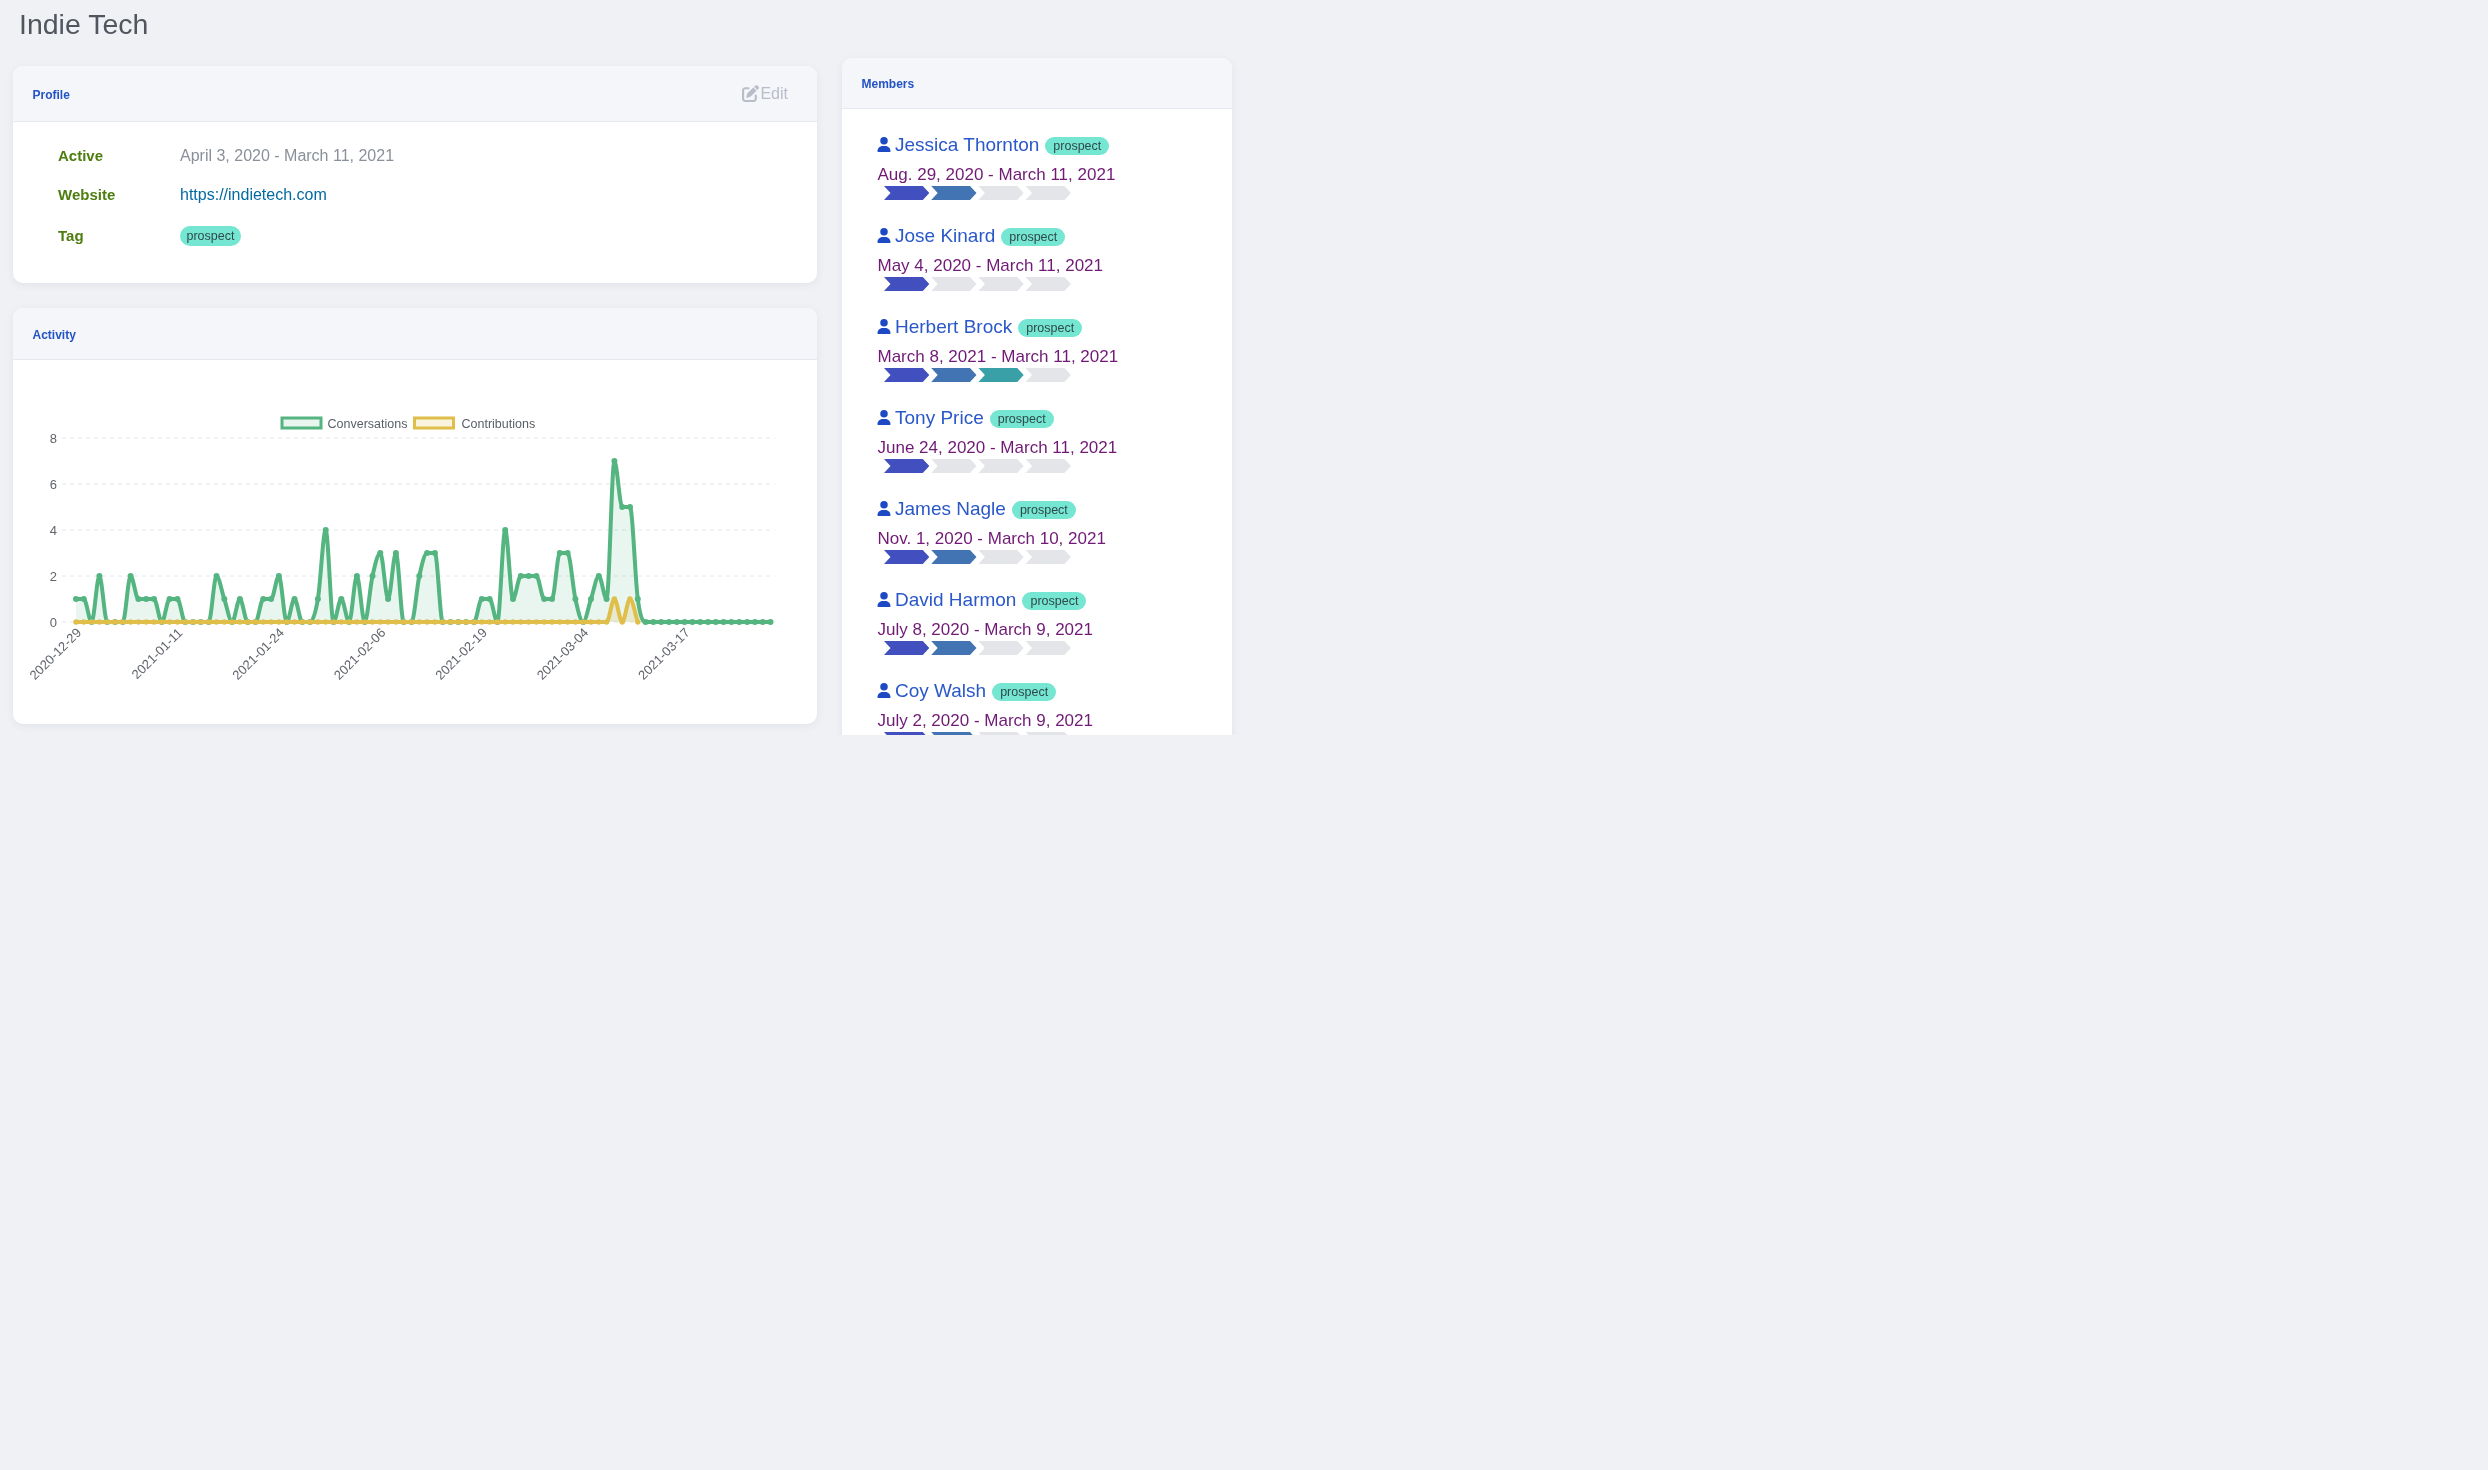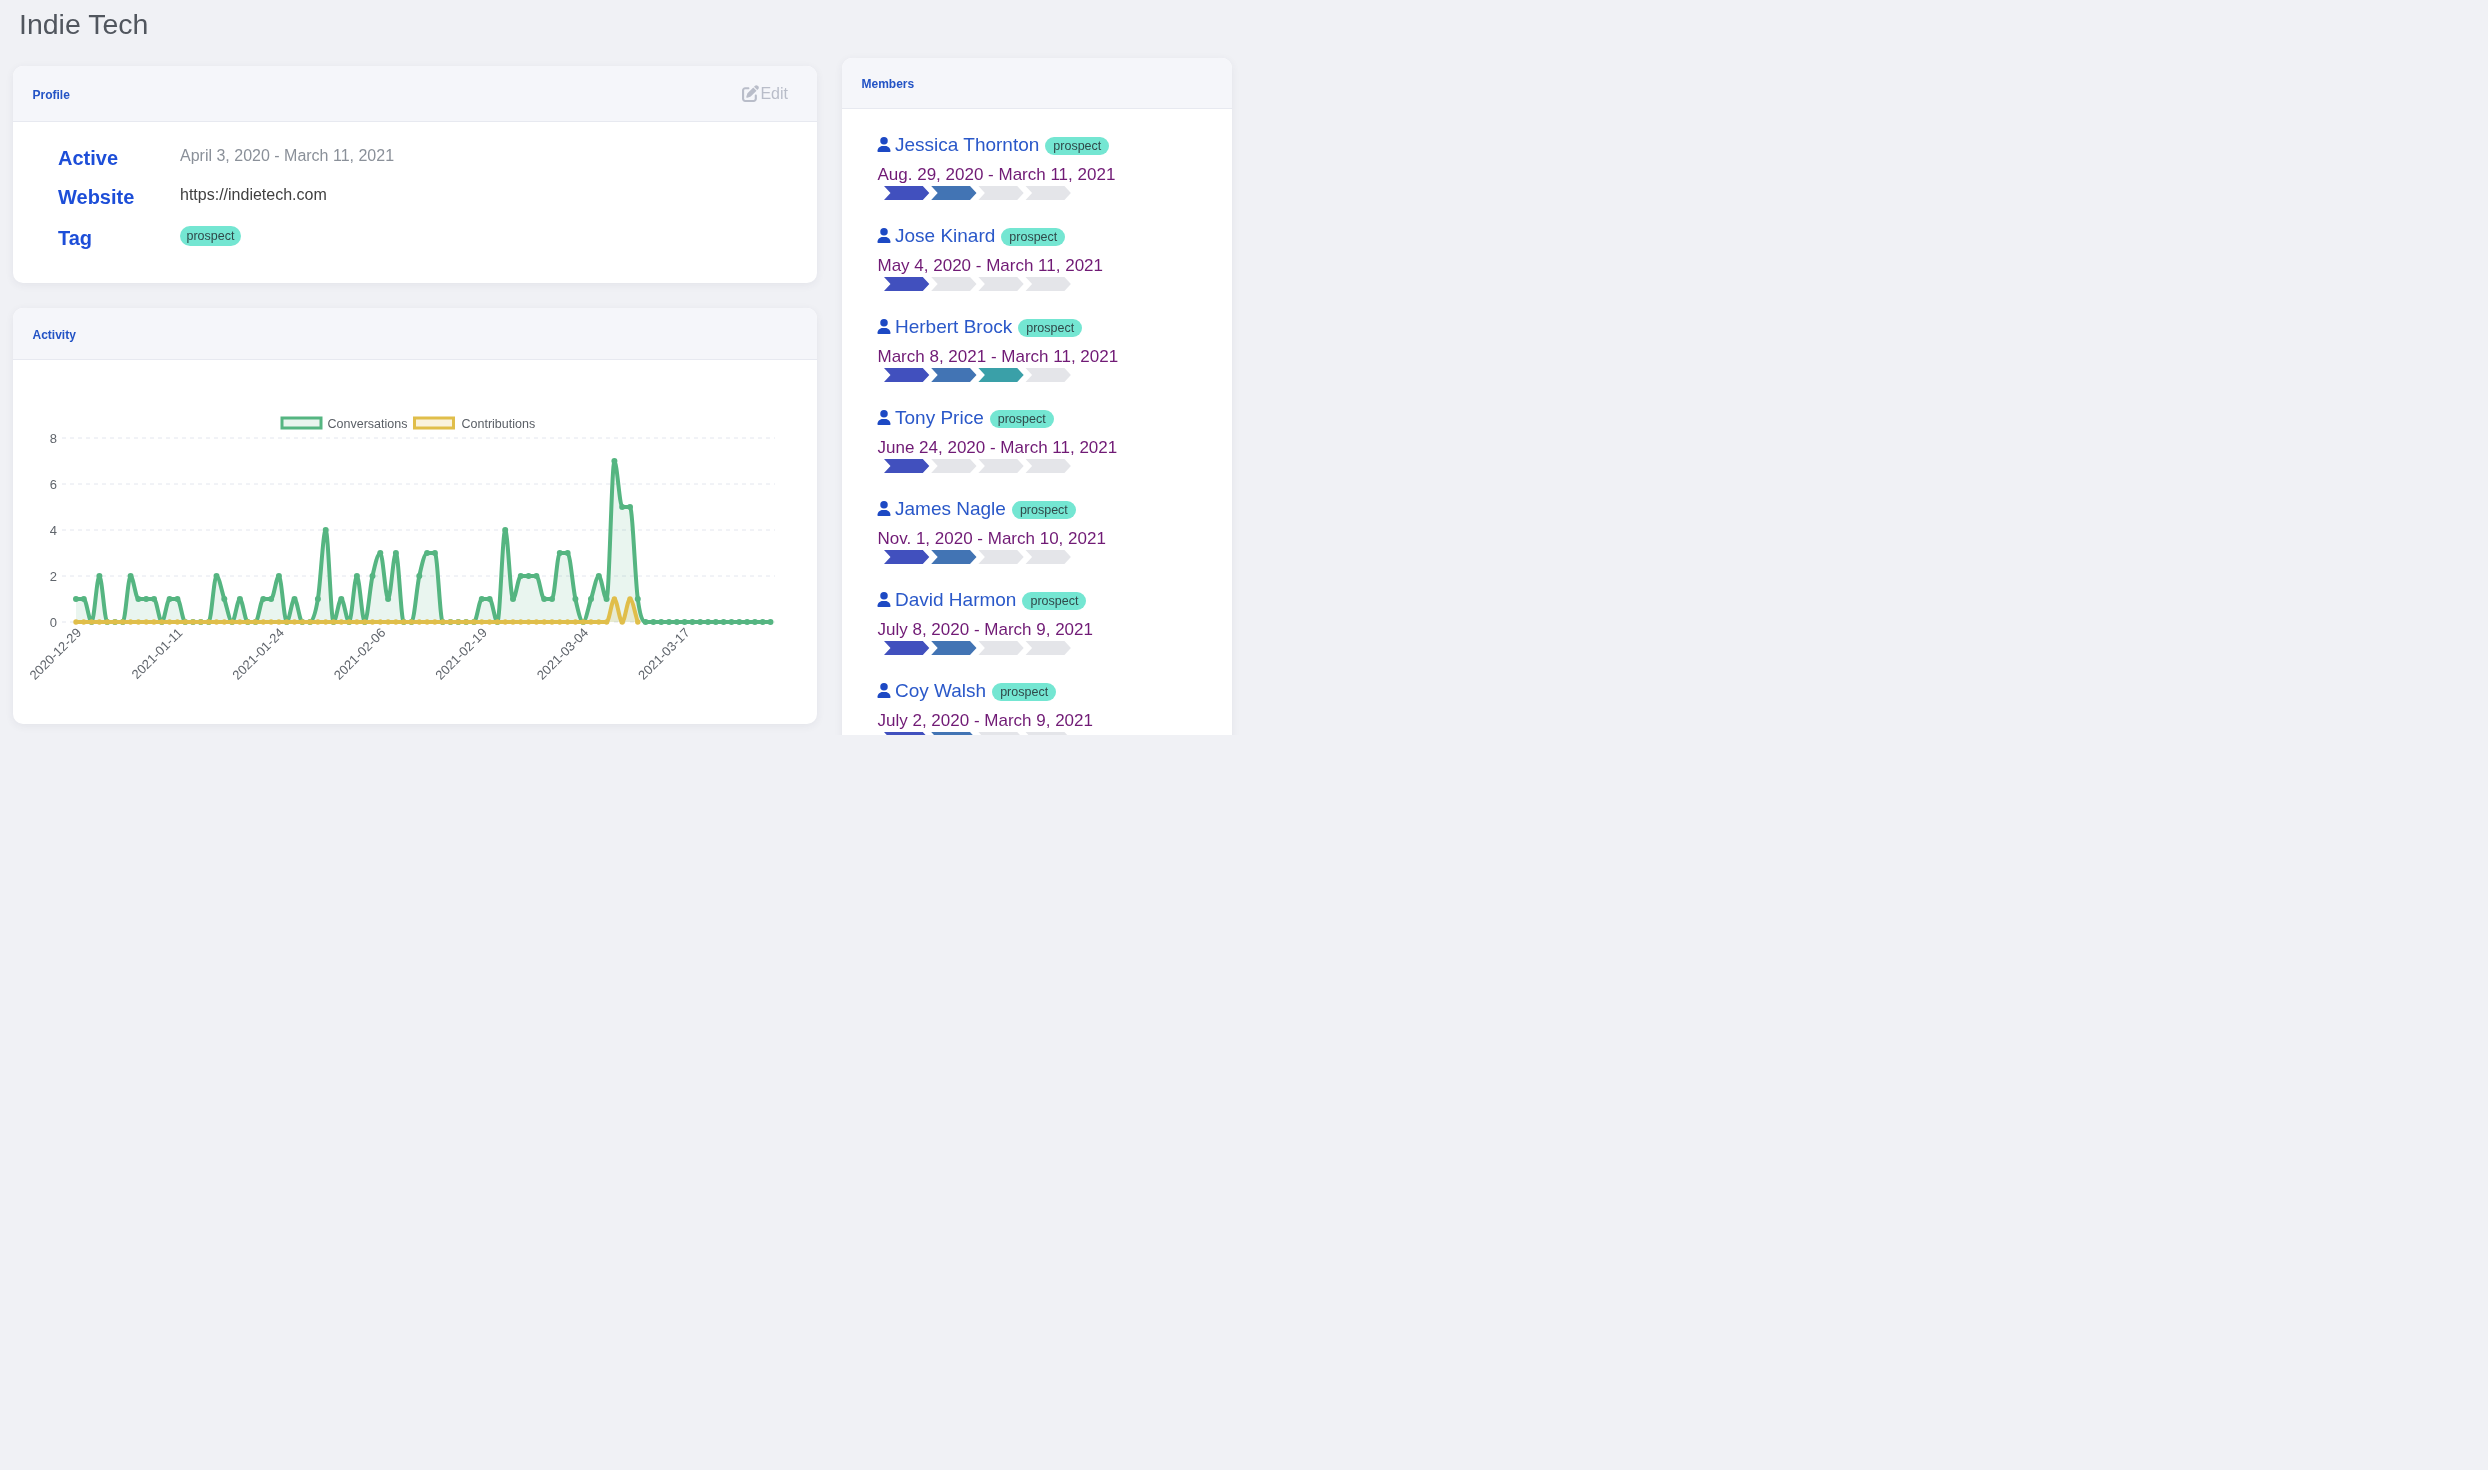--- a/index.html
+++ b/index.html
@@ -22,23 +22,23 @@
   background:#f5f6fa; border-bottom:1px solid #e7e9f0;
   border-radius:10px 10px 0 0;
   position:relative;
 }
 .hdr-title { color:#2353c5; font-weight:700; font-size:12px; }
 #profile-card { left:13px; top:66px; width:804px; height:217px; }
 #profile-card .card-header { height:56px; padding:19px 20px 0 19.5px; }
 #edit-btn { position:absolute; right:29px; top:19px; color:#b9bdc9; font-size:16px; }
 #edit-btn svg { vertical-align:-3px; margin-right:1px; }
 .prow { position:absolute; left:0; width:100%; }
-.plabel { position:absolute; left:45px; font-size:20px; font-weight:700; color:#1d4ed8; }
+.plabel { position:absolute; left:45px; font-size:15px; font-weight:700; color:#4d7c0f; }
 .pvalue { position:absolute; left:167px; font-size:16px; color:#8a9099; }
-.pvalue a { color:#404040; text-decoration:none; }
+.pvalue a { color:#0369a1; text-decoration:none; }
 .pill {
   display:inline-block; background:#74e6d2; color:#30494a;
   font-size:12.5px; font-weight:400; border-radius:10px;
   padding:3px 6.5px; line-height:14px;
 }
 #activity-card { left:13px; top:308px; width:804px; height:416px; }
 #activity-card .card-header { height:52px; padding:17px 20px 0 19.5px; }
 #activity-body { position:absolute; left:0; top:52px; width:804px; height:364px; }
 #members-card { left:842px; top:58px; width:390px; height:700px; }
 #members-card .card-header { height:51px; padding:16px 20px 0 19.5px; }

